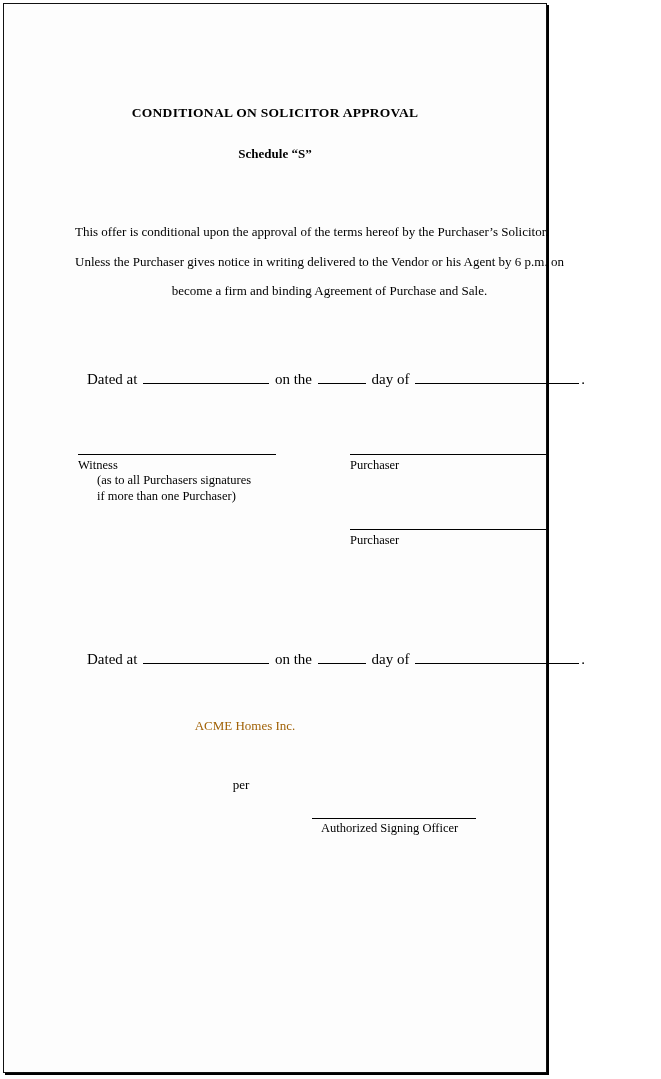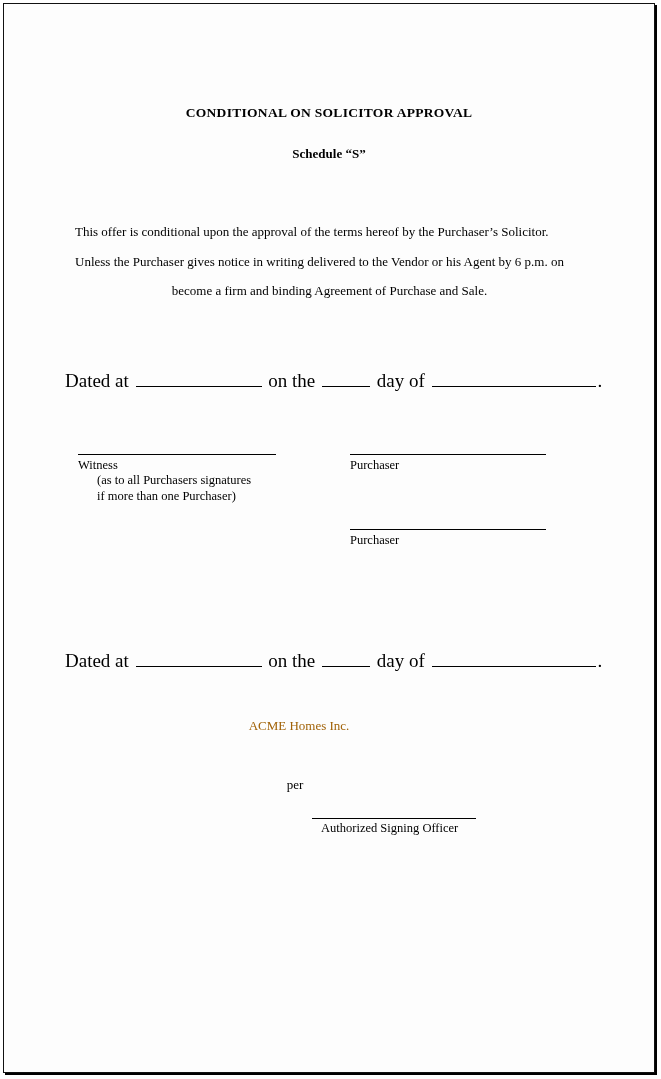--- a/index.html
+++ b/index.html
@@ -12,21 +12,21 @@
     height: 1079px;
     position: relative;
     overflow: hidden;
     font-family: "Liberation Serif", "DejaVu Serif", serif;
   }
 
   #page {
     position: absolute;
     left: 3px;
     top: 3px;
-    width: 652px;
+    width: 544px;
     height: 1070px;
     background: #fdfdfd;
     border: 1px solid #111111;
     box-sizing: border-box;
     box-shadow: 2px 2px 0 0 #000000;
   }
 
   
   .doc-title {
     position: absolute;
@@ -62,23 +62,23 @@
     text-justify: inter-word;
     color: #000;
   }
   .body-para .last-line {
     text-align: center;
   }
 
   
   .dated-row {
     position: absolute;
-    left: 61px;
+    left: 83px;
     width: 500px;
-    font-size: 19px;
+    font-size: 15px;
     color: #000;
     white-space: nowrap;
   }
   .dated-row-1 { top: 366px; }
   .dated-row-2 { top: 646px; }
 
   .blank {
     display: inline-block;
     border-bottom: 1px solid #000;
     vertical-align: baseline;

